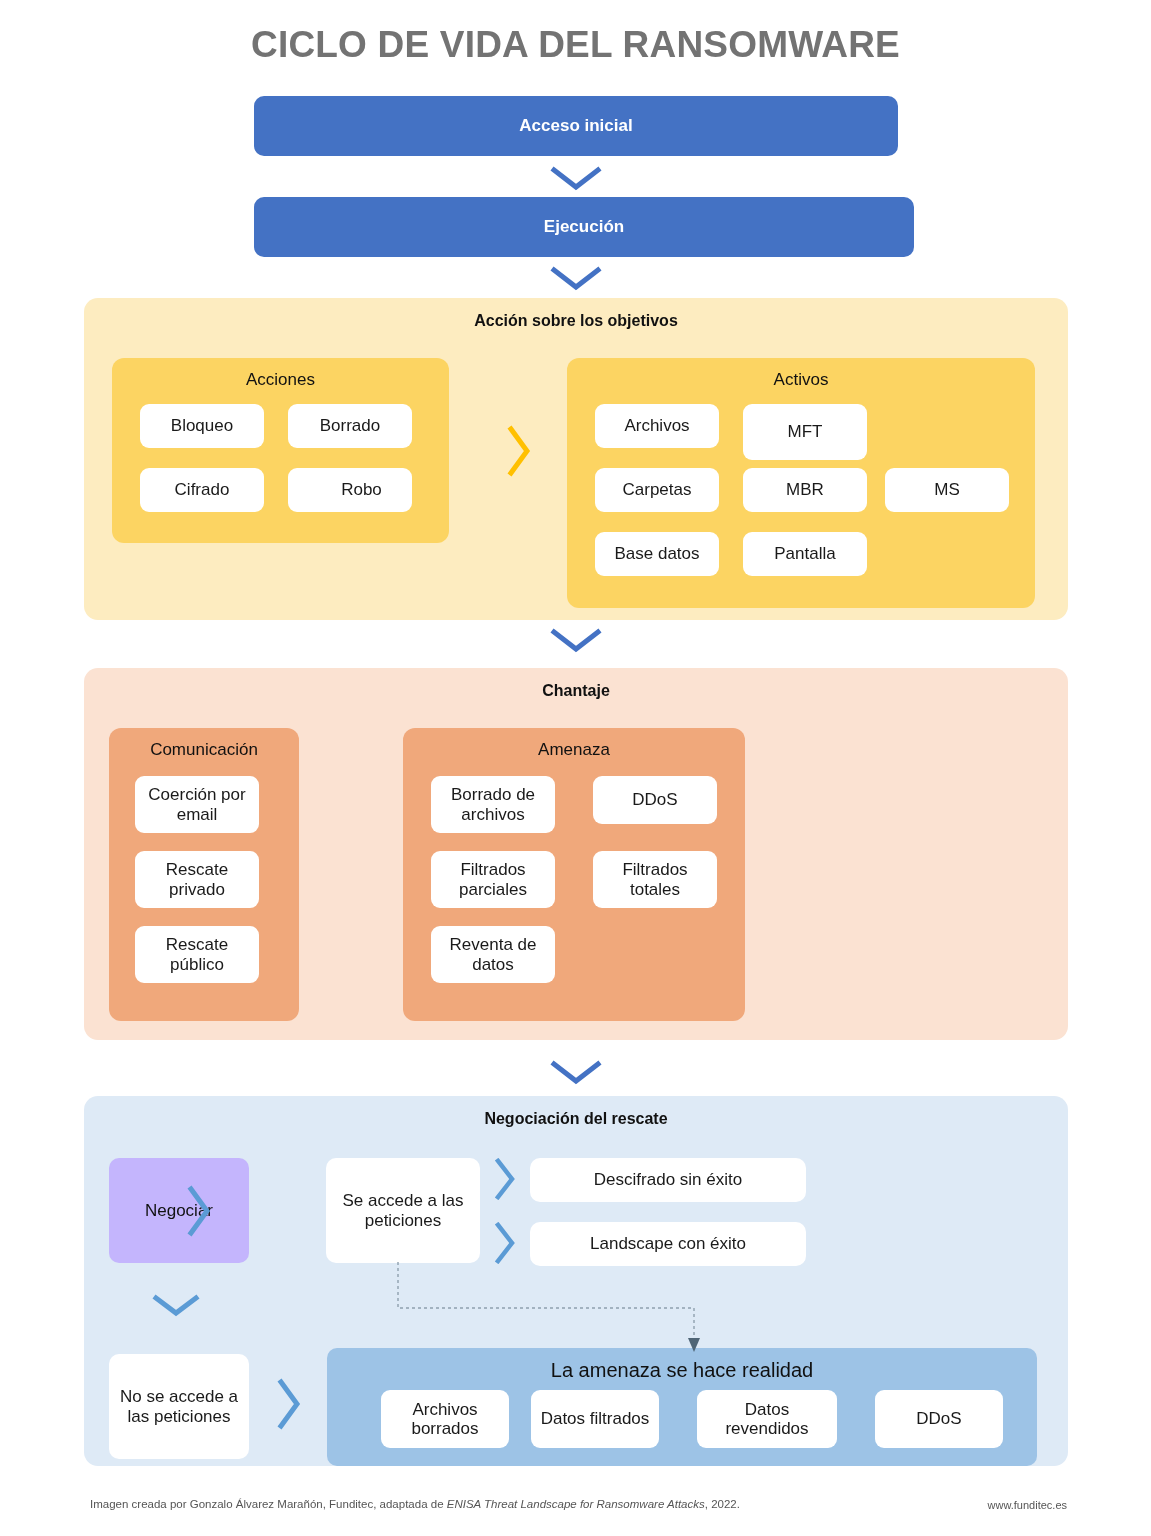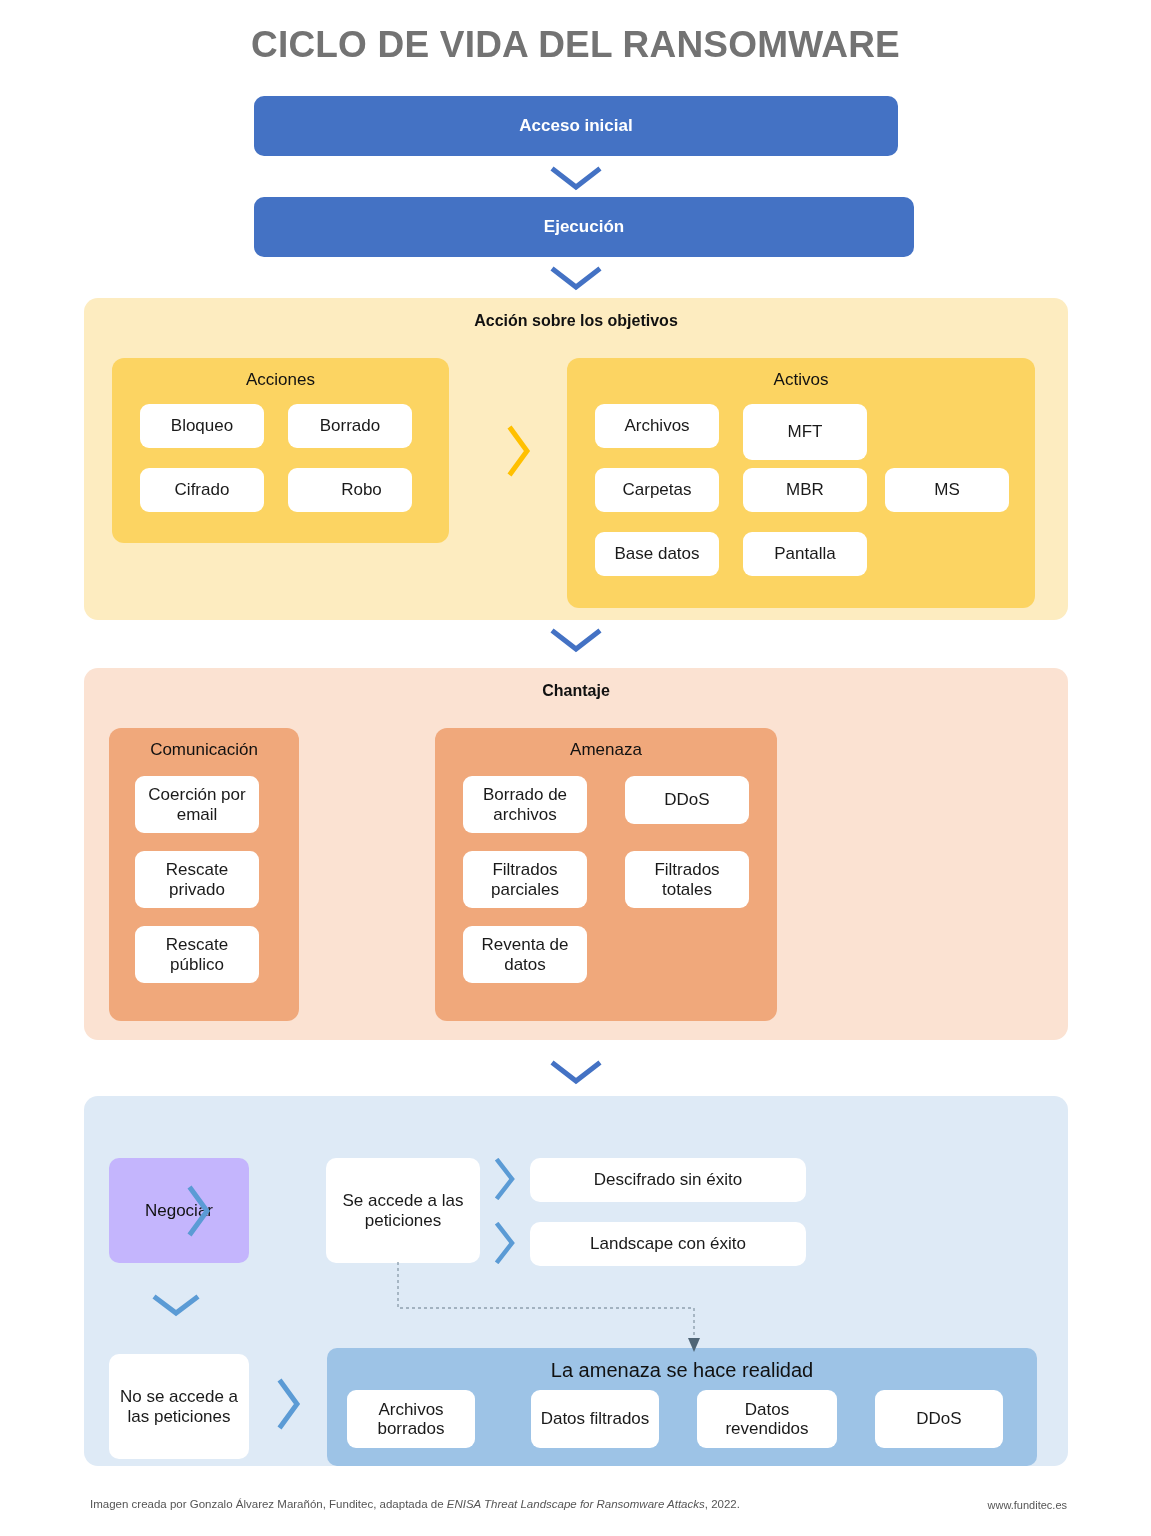--- a/index.html
+++ b/index.html
@@ -133,21 +133,21 @@
   #panel-chantaje {
     left: 84px; top: 668px; width: 984px; height: 372px;
     background: #FBE2D2;
   }
   .group-orange {
     position: absolute;
     background: #F0A87B;
     border-radius: 12px;
   }
   #group-comunicacion { left: 25px;  top: 60px; width: 190px; height: 293px; }
-  #group-amenaza      { left: 319px; top: 60px; width: 342px; height: 293px; margin-left: 32px; }
+  #group-amenaza      { left: 319px; top: 60px; width: 342px; height: 293px; }
   #group-peticion     { left: 760px; top: 60px; width: 193px; height: 293px; }
 
   
   #chip-coercion    { left: 26px; top: 48px;  width: 124px; height: 57px; }
   #chip-rescate-pri { left: 26px; top: 123px; width: 124px; height: 57px; }
   #chip-rescate-pub { left: 26px; top: 198px; width: 124px; height: 57px; }
 
   
   #chip-borrado-arch { left: 28px;  top: 48px;  width: 124px; height: 57px; }
   #chip-ddos-1       { left: 190px; top: 48px;  width: 124px; height: 48px; }
@@ -208,21 +208,21 @@
     border-radius: 10px;
   }
   .group-title-blue {
     position: absolute;
     left: 0; right: 0; top: 11px;
     text-align: center;
     font-size: 20px;
     font-weight: 400;
     color: #111;
   }
-  #chip-arch-borr  { left: 20px;  top: 42px; width: 128px; height: 58px; }
+  #chip-arch-borr  { left: 54px;  top: 42px; width: 128px; height: 58px; }
   #chip-datos-filt { left: 204px; top: 42px; width: 128px; height: 58px; }
   #chip-datos-rev  { left: 370px; top: 42px; width: 140px; height: 58px; }
   #chip-ddos-2     { left: 548px; top: 42px; width: 128px; height: 58px; }
 
   
   #dotted-connector {
     position: absolute;
     left: 390px; top: 1262px;
     width: 320px; height: 92px;
     pointer-events: none;
@@ -325,20 +325,21 @@
 
 </div>
 
 <div class="chev-down" id="chev-4">
   <svg viewBox="0 0 52 26" aria-hidden="true">
       <path d="M4 4 L26 21 L48 4" fill="none" stroke="#4472C4" stroke-width="5" stroke-linecap="square" stroke-linejoin="miter"></path>
     </svg>
 </div>
 
 <div class="panel" id="panel-negociacion">
+  <div class="panel-title">Negociación del rescate</div>
 
   <div class="box-blue" id="box-negociar">Negociar</div>
   <div class="box-white" id="box-se-accede">Se accede a las peticiones</div>
   <div class="box-white" id="box-desc-sin">Descifrado sin éxito</div>
   <div class="box-white" id="box-desc-con">Landscape con éxito</div>
   <div class="box-white" id="box-no-se-accede">No se accede a las peticiones</div>
 
   <div id="group-realidad">
     <div class="group-title-blue">La amenaza se hace realidad</div>
     <div class="chip" id="chip-arch-borr">Archivos borrados</div>

